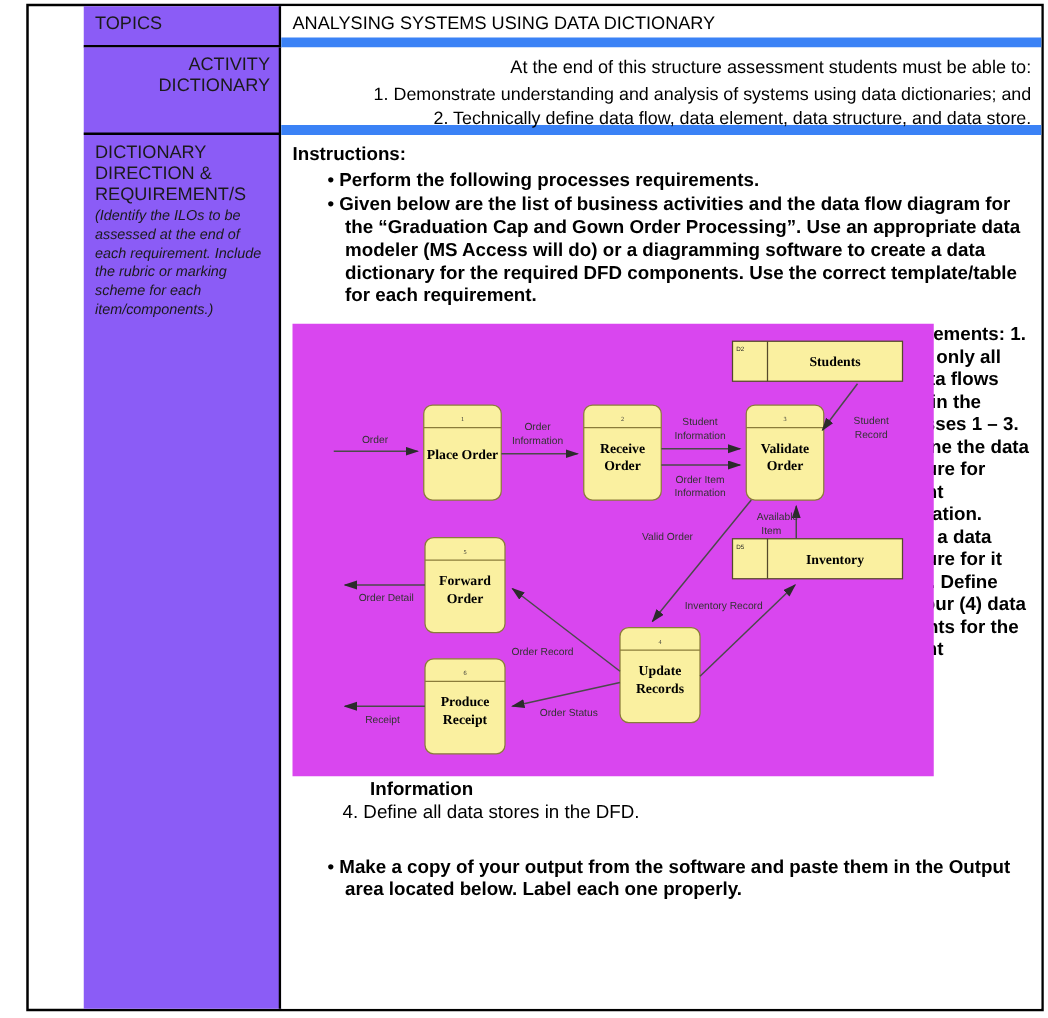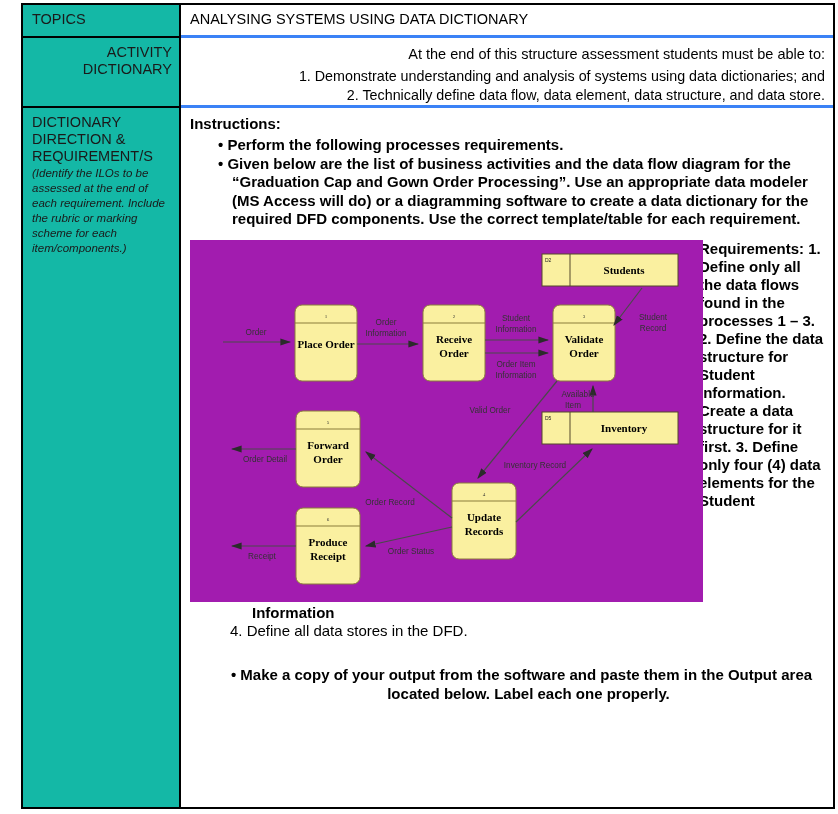--- a/index.html
+++ b/index.html
@@ -27,32 +27,33 @@
     box-sizing: border-box;
   }
   .row {
     display: flex;
     width: 100%;
     box-sizing: border-box;
   }
   .cell-left {
     width: 158px;
     min-width: 158px;
-    background: #14b8a6;
+    background: #8b5cf6;
     border-right: 2px solid #000;
     border-bottom: 2px solid #000;
     box-sizing: border-box;
     padding: 6px 7px 6px 9px;
     font-size: 14.5px;
     line-height: 1.18;
     color: #1a1a1a;
+    margin-left: 44px;
   }
   .cell-right {
     flex: 1;
-    border-bottom: 3px solid #3b82f6;
+    border-bottom: 8px solid #3b82f6;
     box-sizing: border-box;
     padding: 5px 8px 5px 9px;
     background: #fff;
     font-size: 14.5px;
     line-height: 1.25;
   }
   .row:last-child .cell-left,
   .row:last-child .cell-right { border-bottom: none; }
 
   .left-italic {
@@ -106,37 +107,37 @@
     width: 126px;
     font-weight: bold;
     font-size: 15px;
     line-height: 1.20;
   }
   .diagram-wrap {
     position: relative;
     width: 513px;
     height: 362px;
     margin-left: 0px;
-    background: #a21caf;
+    background: #d946ef;
   }
   .after-diagram {
     position: relative;
     margin-top: 2px;
   }
   .info-line {
     font-weight: bold; font-size: 15px;
     padding-left: 62px;
     line-height: 1.2;
   }
   .item4 {
     font-weight: normal; font-size: 15px;
     padding-left: 40px;
     line-height: 1.2;
   }
-  .tail-bullets { margin-top: 26px; text-align: center; }
+  .tail-bullets { margin-top: 26px; }
 
   svg { display: block; }
   .proc-text { font-family: "Liberation Serif", serif; font-weight: bold; font-size: 11px; }
   .proc-num  { font-family: "Liberation Serif", serif; font-size: 5px; fill:#333; }
   .store-text{ font-family: "Liberation Serif", serif; font-weight: bold; font-size: 11px; }
   .store-id  { font-family: "Liberation Sans", sans-serif; font-size: 5px; fill:#222; }
   .flow-lbl  { font-family: "Liberation Sans", sans-serif; font-size: 8.2px; fill: #333; }
 </style>
 </head>
 <body>

